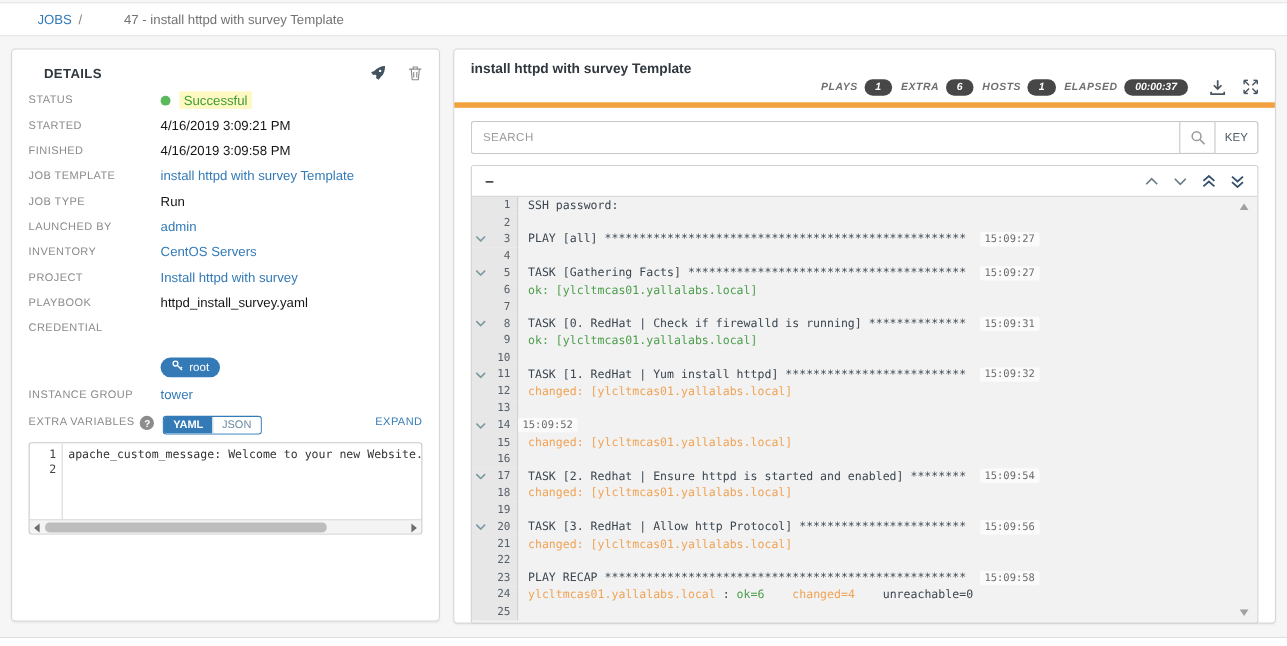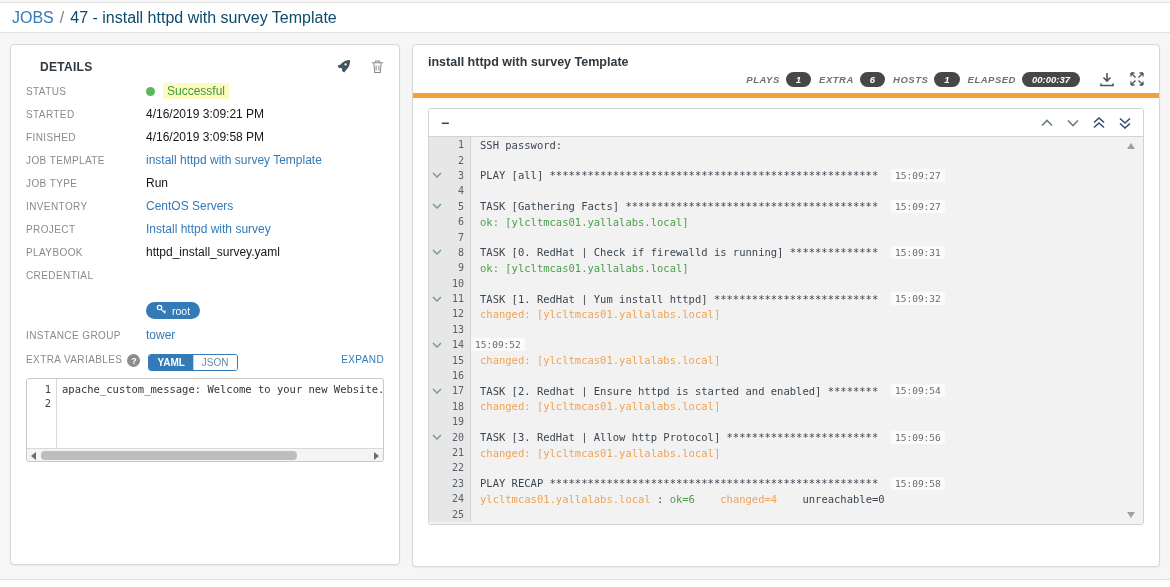--- a/index.html
+++ b/index.html
@@ -2,24 +2,24 @@
 <html><head>
 <meta charset="utf-8">
 <style>
   * { margin:0; padding:0; box-sizing:border-box; }
   html,body { width:1170px; height:587px; overflow:hidden; background:#f6f6f6;
     font-family:"Liberation Sans", sans-serif; }
 
   
   .topbar { position:absolute; left:0; top:0; width:1170px; height:31px; background:#fff;
     border-top:1px solid #e3e3e3; border-bottom:1px solid #e3e3e3; margin-top:2px;
-    display:flex; align-items:center; padding-left:12px; font-size:16px; color:#4c4c4c; }
+    display:flex; align-items:center; padding-left:34px; font-size:12px; color:#4c4c4c; }
   .crumb-link { color:#337ab7; cursor:pointer; }
   .crumb-sep { margin:0 6px; color:#848484; }
-  .crumb-cur { color:#0c4a6e; }
+  .crumb-cur { color:#737373;margin-left:32px; }
 
   
   .panel { position:absolute; background:#fff; border:1px solid #d7d7d7; border-radius:4px;
     box-shadow:0 1px 2px rgba(0,0,0,.06); }
   #details-panel { left:10px; top:44px; width:390px; height:521px; padding:14px 15px; }
   #output-panel  { left:412px; top:44px; width:748px; height:523px; }
 
   
   .details-head { display:flex; align-items:center; margin-bottom:10px;margin-left:14px; }
   .details-title { font-size:12px; font-weight:bold; color:#30383f; letter-spacing:.3px; }
@@ -149,20 +149,24 @@
         <span class="dlabel">FINISHED</span>
         <span class="dvalue">4/16/2019 3:09:58 PM</span>
       </div>
       <div class="drow">
         <span class="dlabel">JOB TEMPLATE</span>
         <span class="dvalue link">install httpd with survey Template</span>
       </div>
       <div class="drow">
         <span class="dlabel">JOB TYPE</span>
         <span class="dvalue">Run</span>
+      </div>
+      <div class="drow">
+        <span class="dlabel">LAUNCHED BY</span>
+        <span class="dvalue link">admin</span>
       </div>
       <div class="drow">
         <span class="dlabel">INVENTORY</span>
         <span class="dvalue link">CentOS Servers</span>
       </div>
       <div class="drow">
         <span class="dlabel">PROJECT</span>
         <span class="dvalue link">Install httpd with survey</span>
       </div>
       <div class="drow">
@@ -242,20 +246,30 @@
         <span class="icon-btn">
           <svg width="14" height="14" viewBox="0 0 14 14" fill="none" stroke="#4a5560" stroke-width="1.3">
               <path d="M1 1h3.5M1 1v3.5M1 1l4.5 4.5M13 1h-3.5M13 1v3.5M13 1L8.5 5.5M1 13h3.5M1 13v-3.5M1 13l4.5-4.5M13 13h-3.5M13 13v-3.5M13 13L8.5 8.5"></path>
             </svg>
         </span>
       </span>
     </div>
   </div>
   <div class="status-bar"></div>
 
+  <div class="search-row">
+    <input class="search-input" placeholder="SEARCH" style="">
+    <span class="search-btn">
+      <svg width="14" height="14" viewBox="0 0 14 14" fill="none" stroke="#9a9a9a" stroke-width="1.4">
+          <circle cx="5.8" cy="5.8" r="4"></circle>
+          <path d="M8.8 8.8L13 13"></path>
+        </svg>
+    </span>
+    <span class="key-btn">KEY</span>
+  </div>
 
   <div class="output-box">
     <div class="out-toolbar">
       <span class="collapse-toggle">−</span>
       <span class="tb-icons">
         <span class="icon-btn">
           <svg width="12" height="8" viewBox="0 0 12 8" fill="none" stroke="#6a7f8a" stroke-width="1.6">
               <path d="M1 6.5L6 1.5 11 6.5"></path>
             </svg>
         </span>

